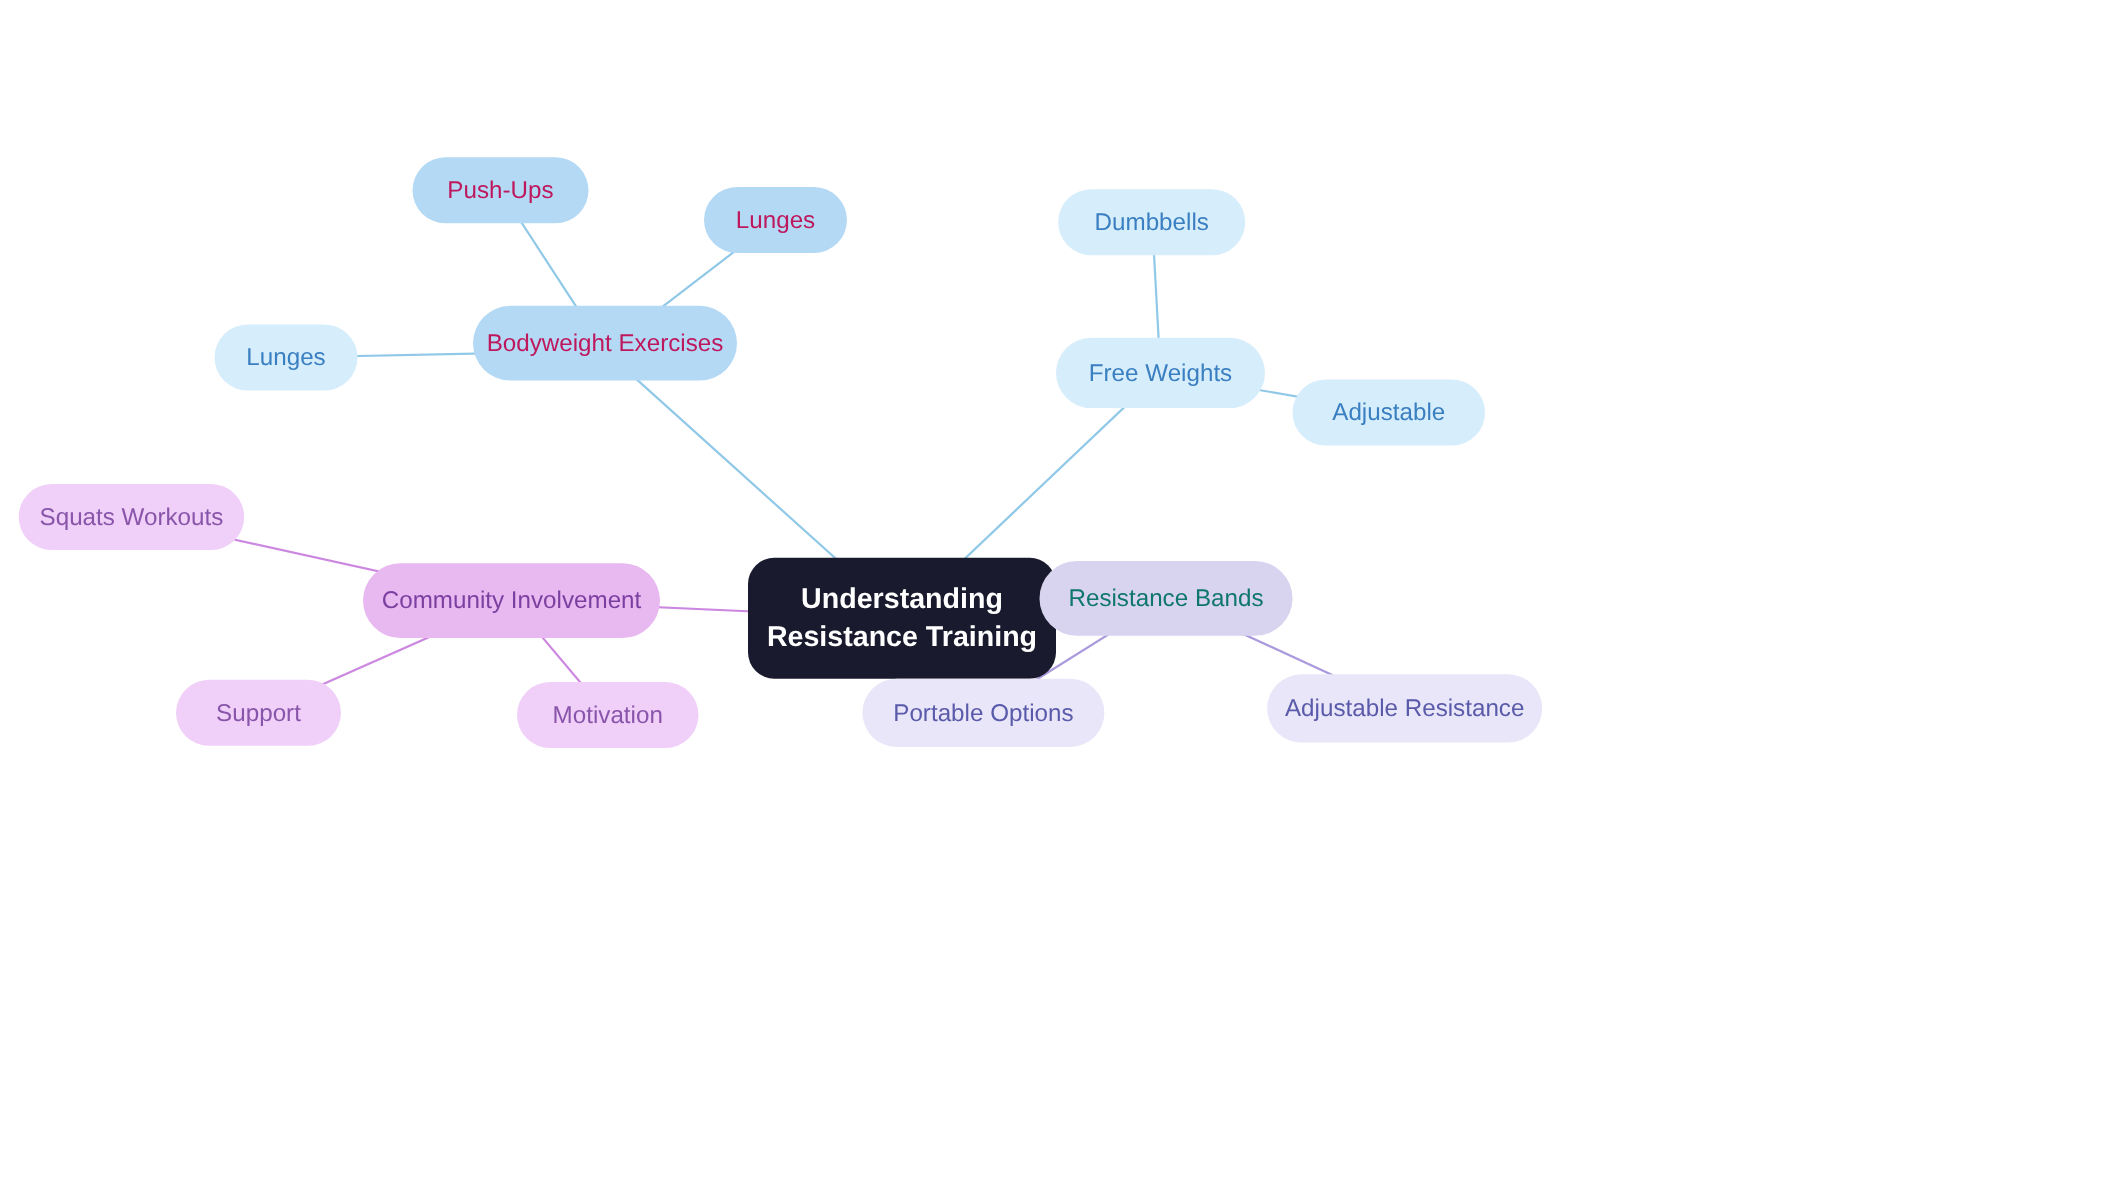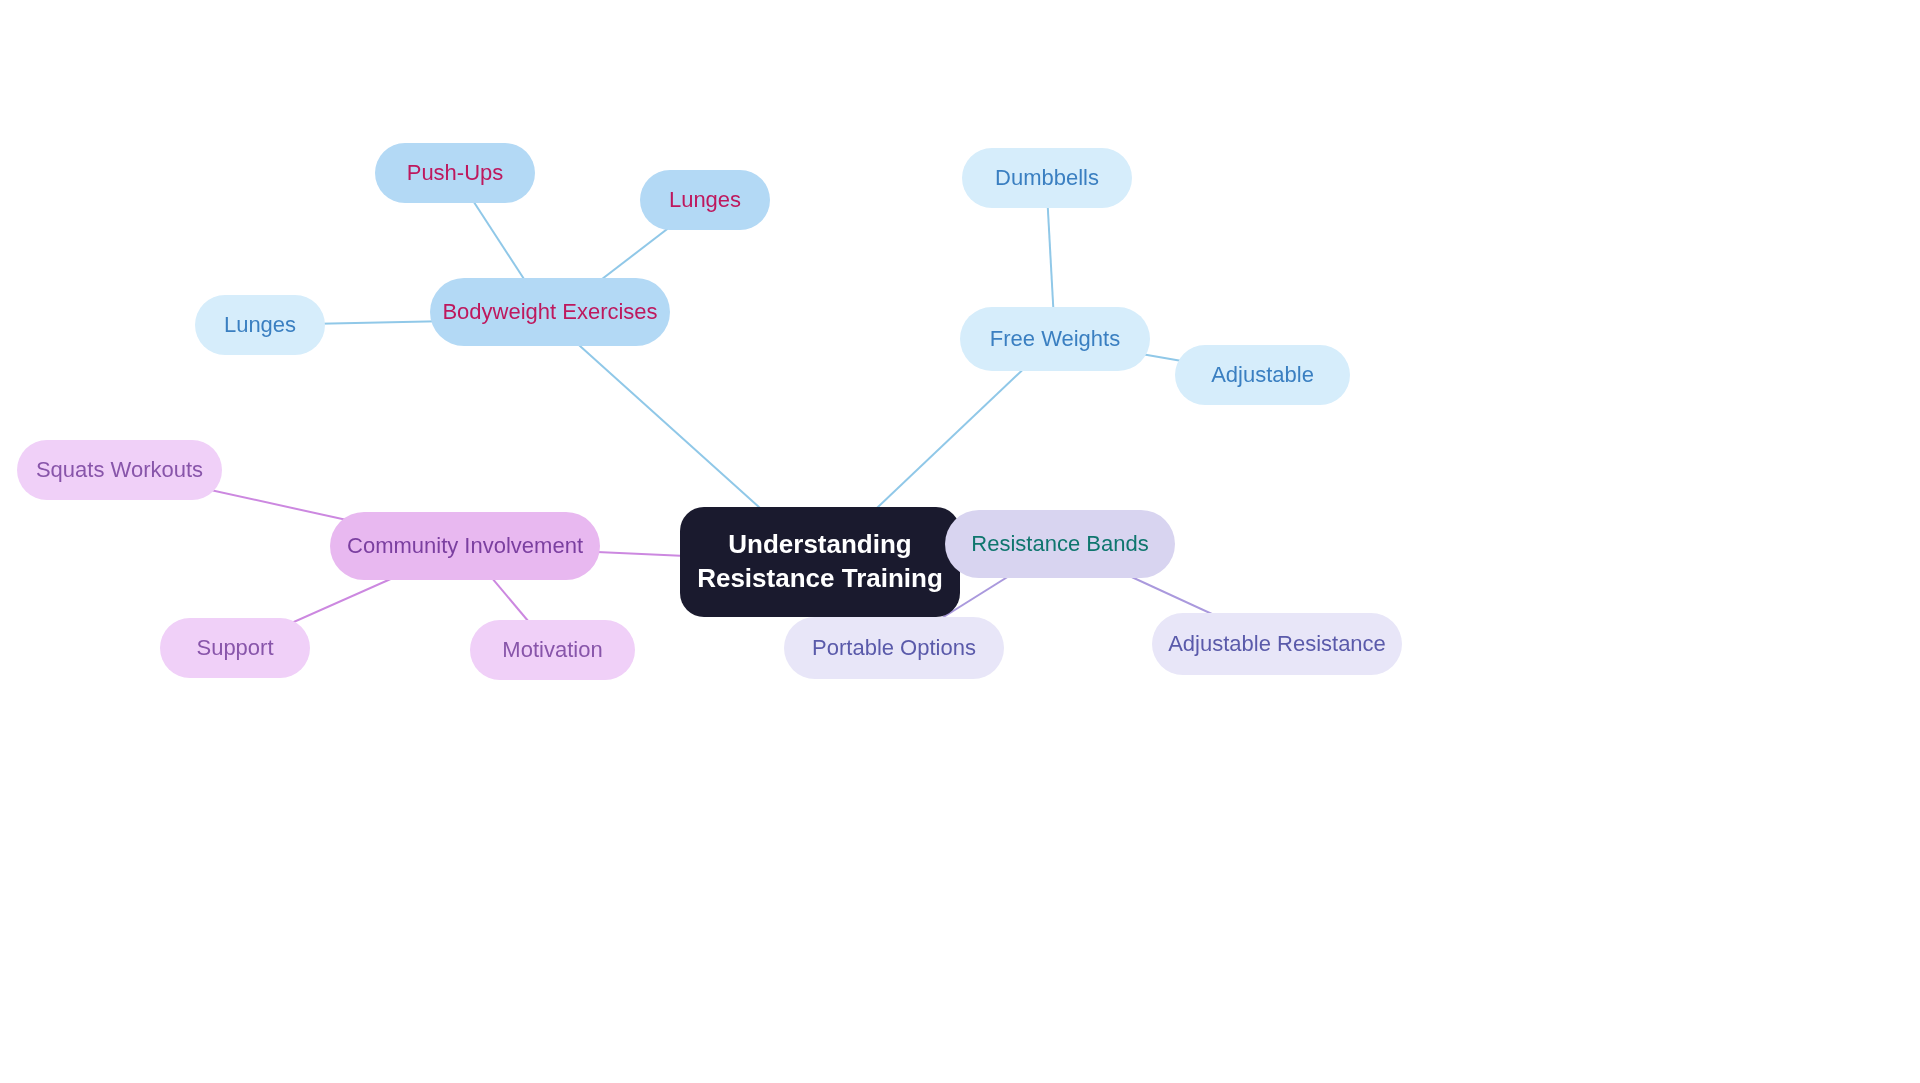--- a/index.html
+++ b/index.html
@@ -93,21 +93,21 @@
   </svg>
 
 <div class="node node-center" style="left: 680px; top: 507px; width: 280px; height: 110px;">Understanding Resistance Training</div>
 
 <div class="node node-blue" style="left: 430px; top: 278px; width: 240px; height: 68px; padding: 0px 18px;">Bodyweight Exercises</div>
 <div class="node node-blue" style="left: 375px; top: 143px; width: 160px; height: 60px; padding: 0px 18px;">Push-Ups</div>
 <div class="node node-blue" style="left: 640px; top: 170px; width: 130px; height: 60px; padding: 0px 18px;">Lunges</div>
 <div class="node node-blue-light" style="left: 195px; top: 295px; width: 130px; height: 60px; padding: 0px 18px;">Lunges</div>
 
 <div class="node node-blue-light" style="left: 960px; top: 307px; width: 190px; height: 64px; padding: 0px 18px;">Free Weights</div>
-<div class="node node-blue-light" style="left: 962px; top: 148px; width: 170px; height: 60px; padding: 0px 18px; text-align: right;">Dumbbells</div>
+<div class="node node-blue-light" style="left: 962px; top: 172px; width: 170px; height: 60px; padding: 0px 18px; text-align: right;">Dumbbells</div>
 <div class="node node-blue-light" style="left: 1175px; top: 345px; width: 175px; height: 60px; padding: 0px 18px;">Adjustable</div>
 
 <div class="node node-purple" style="left: 330px; top: 512px; width: 270px; height: 68px; padding: 0px 18px;">Community Involvement</div>
 <div class="node node-purple-light" style="left: 17px; top: 440px; width: 205px; height: 60px; padding: 0px 18px;">Squats Workouts</div>
 <div class="node node-purple-light" style="left: 160px; top: 618px; width: 150px; height: 60px; padding: 4px 18px;">Support</div>
 <div class="node node-purple-light" style="left: 470px; top: 620px; width: 165px; height: 60px; padding: 16px 18px;">Motivation</div>
 
 <div class="node node-lavender" style="left: 945px; top: 510px; width: 230px; height: 68px; padding: 0px 18px;">Resistance Bands</div>
 <div class="node node-lavender-light" style="left: 784px; top: 617px; width: 220px; height: 62px; padding: 0px 18px;">Portable Options</div>
 <div class="node node-lavender-light" style="left: 1152px; top: 613px; width: 250px; height: 62px; padding: 0px 18px;">Adjustable Resistance</div>

